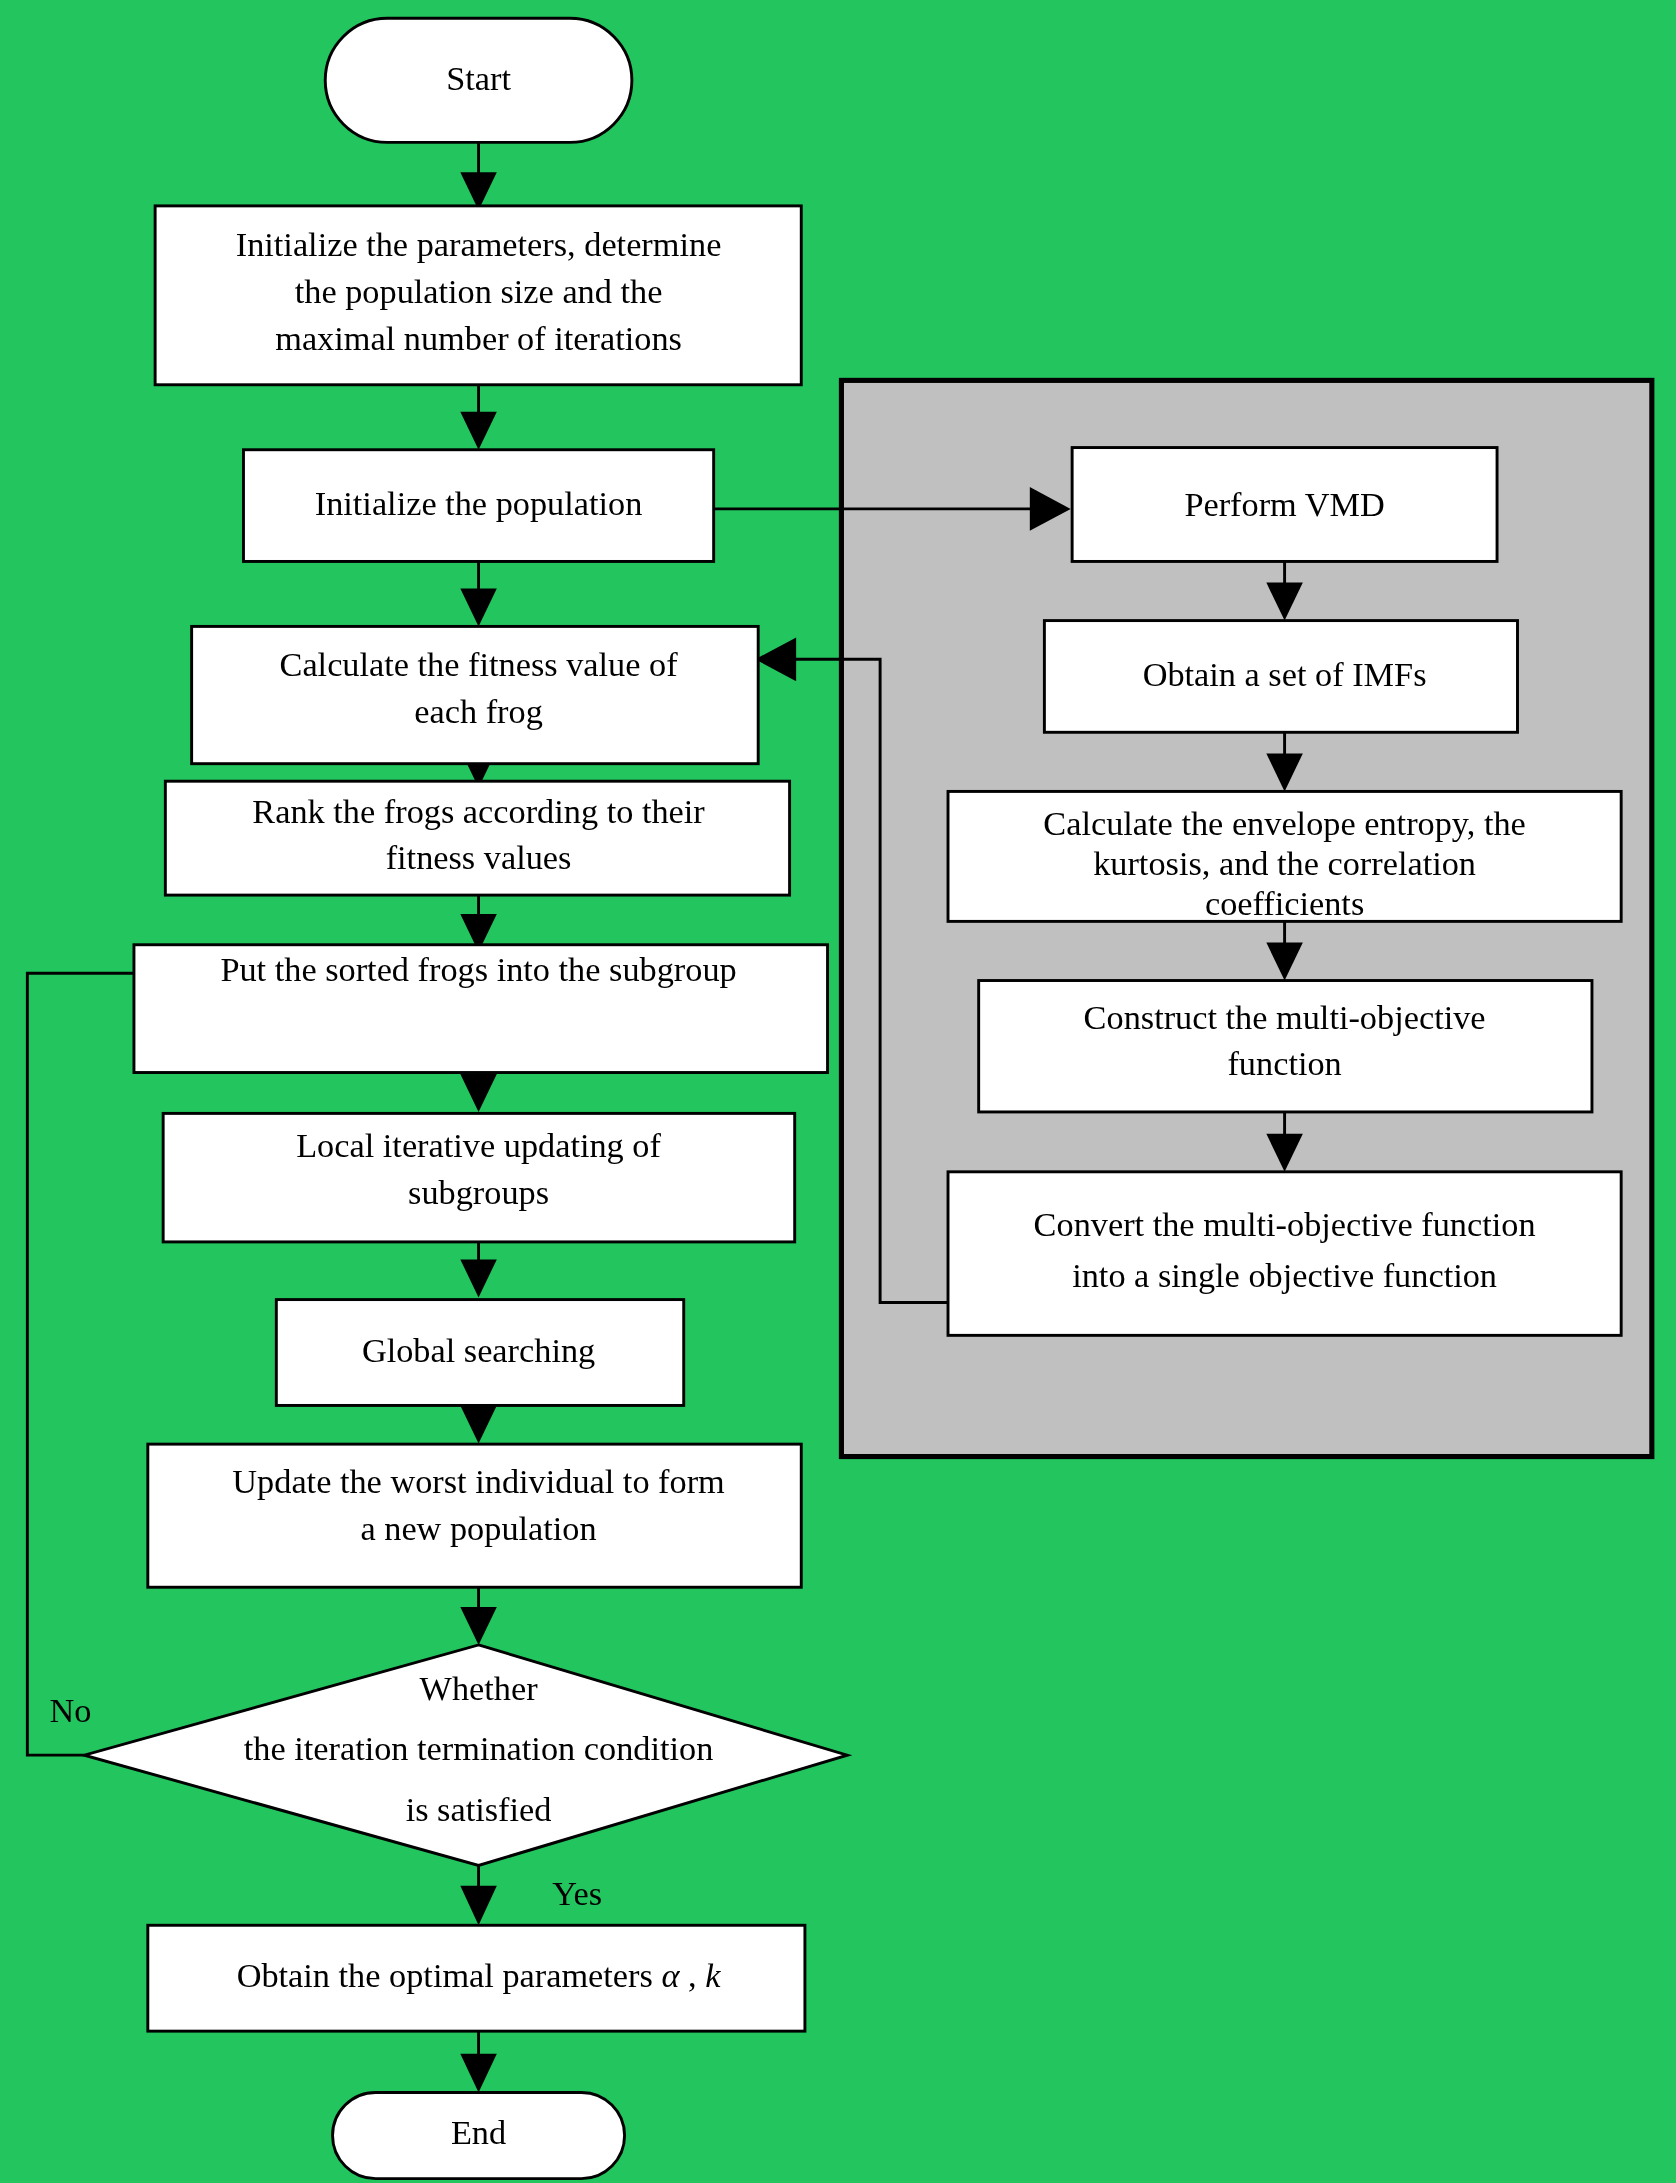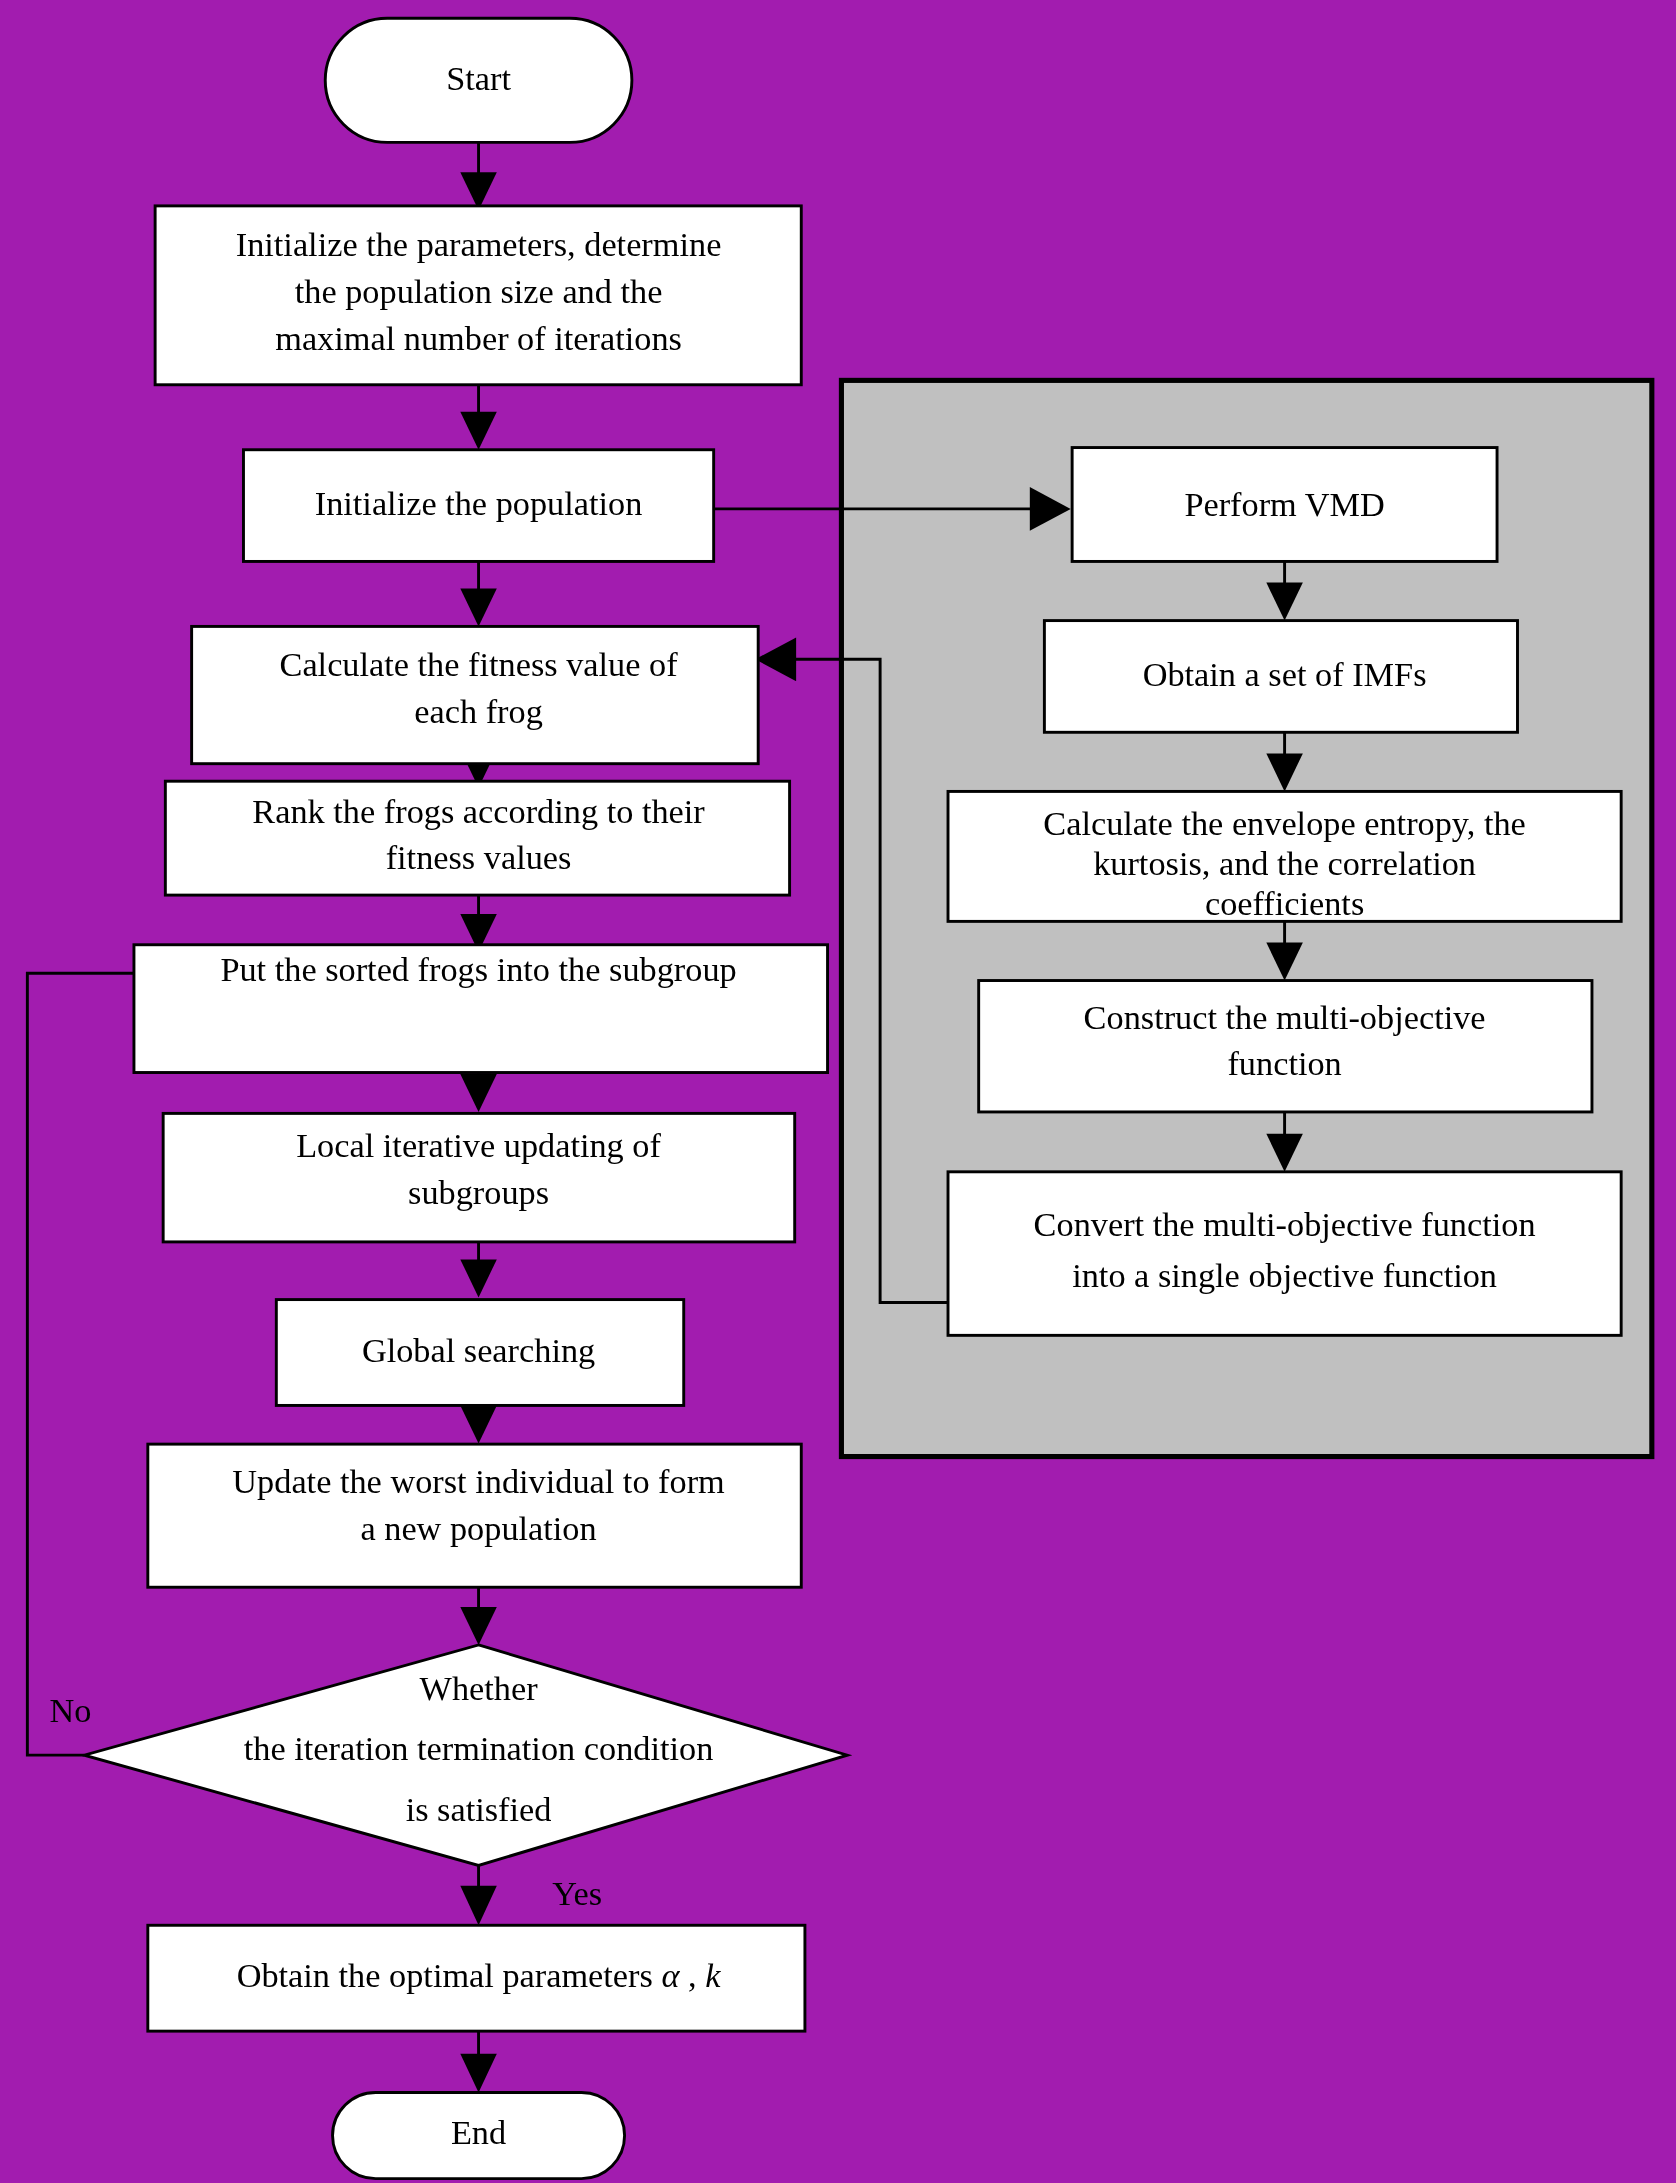--- a/index.html
+++ b/index.html
@@ -7,21 +7,21 @@
     padding: 0;
     background: #ffffff;
   }
   body {
     font-family: "Liberation Serif", "DejaVu Serif", serif;
   }
   #flowchart-root {
     position: relative;
     width: 1677px;
     height: 2183px;
-    background: #a21caf;
+    background: #22c55e;
     overflow: hidden;
   }
   svg.fc {
     position: absolute;
     top: 0;
     left: 0;
     width: 1677px;
     height: 2183px;
     display: block;
   }

